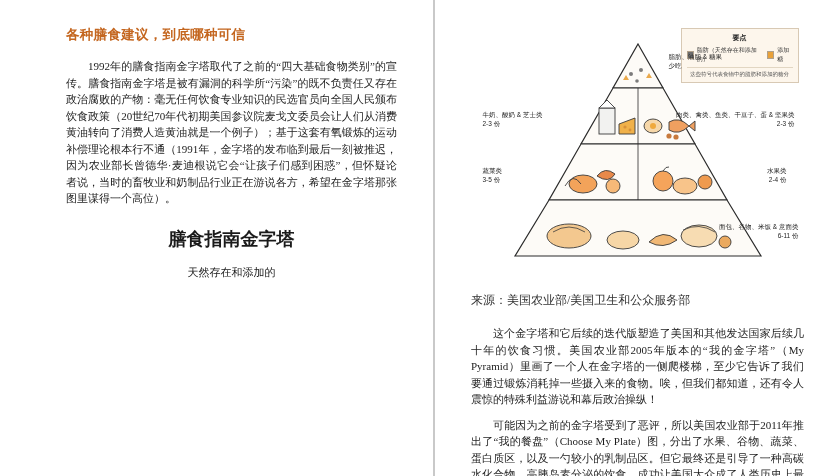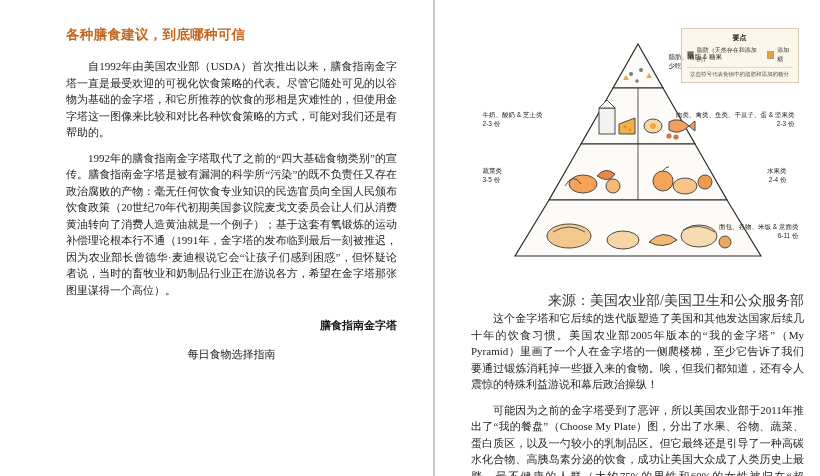--- a/index.html
+++ b/index.html
@@ -59,48 +59,49 @@
   }
   p.body-text {
     font-size: 11px;
     line-height: 16.5px;
     margin: 0 0 9px 0;
     text-align: justify;
     text-indent: 2em;
     color: #1d1d1d;
   }
   .centered-heading {
-    text-align: right;
-    font-family: "Liberation Sans", "DejaVu Sans", sans-serif;
-    font-weight: bold;
-    font-size: 11px;
+    text-align: center;
+    font-family: "Liberation Sans", "DejaVu Sans", sans-serif;
+    font-weight: bold;
+    font-size: 18px;
     margin: 20px 0 14px 0;
   }
   .centered-sub {
     text-align: center;
     font-size: 11px;
     margin: 0 0 6px 0;
   }
 
   
   .figure {
     width: 100%;
     position: relative;
   }
   .figure-box {
     position: relative;
     width: 330px;
     height: 258px;
     margin: 0 auto;
   }
   .fig-caption {
-    text-align: right;
-    font-size: 14px;
+    text-align: left;
+    font-size: 12px;
     color: #333;
     margin-top: 8px;
+    margin-bottom: 16px;
   }
   .pyr-svg {
     display: block;
   }
   .legend-box {
     position: absolute;
     right: 4px;
     top: 2px;
     width: 118px;
     border: 1px solid #d8c9b4;
@@ -157,27 +158,26 @@
   .tier-label.right { text-align: right; }
 </style>
 </head>
 <body>
 
 <div class="page">
 
   <div class="col-left">
     <h1 class="article-title">各种膳食建议，到底哪种可信</h1>
 
-    <p class="body-text">自1992年由美国农业部（USDA）首次推出以来，膳食指南金字塔一直是最受欢迎的可视化饮食策略的代表。尽管它随处可见的以谷物为基础的金字塔，和它所推荐的饮食的形相是灾难性的，但使用金字塔这一图像来比较和对比各种饮食策略的方式，可能对我们还是有帮助的。</p>
 
 
     <p class="body-text">1992年的膳食指南金字塔取代了之前的“四大基础食物类别”的宣传。膳食指南金字塔是被有漏洞的科学所“污染”的既不负责任又存在政治腐败的产物：毫无任何饮食专业知识的民选官员向全国人民颁布饮食政策（20世纪70年代初期美国参议院麦戈文委员会让人们从消费黄油转向了消费人造黄油就是一个例子）；基于这套有氧锻炼的运动补偿理论根本行不通（1991年，金字塔的发布临到最后一刻被推迟，因为农业部长曾德华·麦迪根说它会“让孩子们感到困惑”，但怀疑论者说，当时的畜牧业和奶制品行业正在游说各方，希望在金字塔那张图里谋得一个高位）。</p>
 
     <div class="centered-heading">膳食指南金字塔</div>
-    <div class="centered-sub">每日食物选择指南</div>
+    <div class="centered-sub">天然存在和添加的</div>
   </div>
 
   <div class="divider"></div>
 
   <div class="col-right">
 
     <div class="figure">
       <div class="figure-box">
 
         <svg class="pyr-svg" width="330" height="248" viewBox="0 0 330 248">

